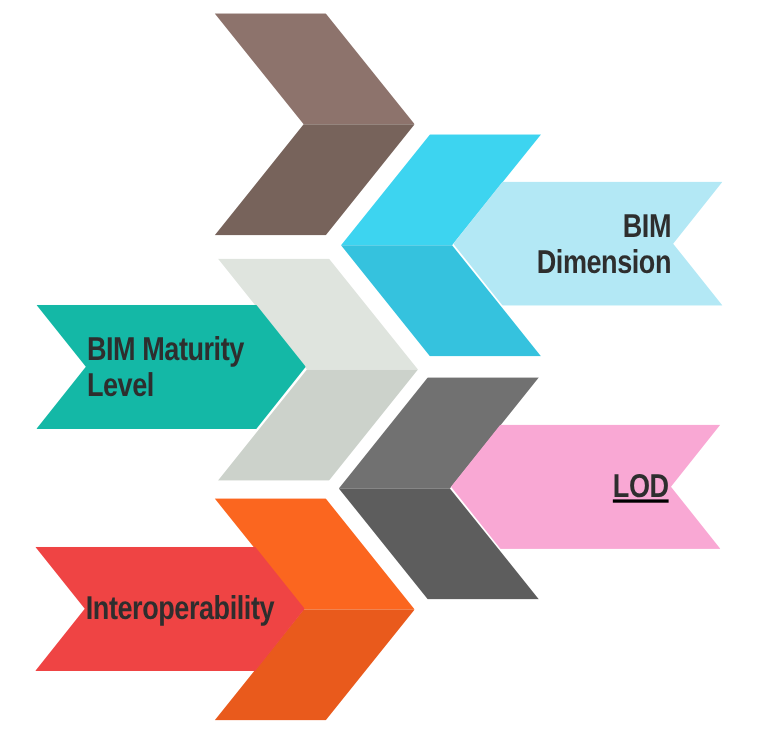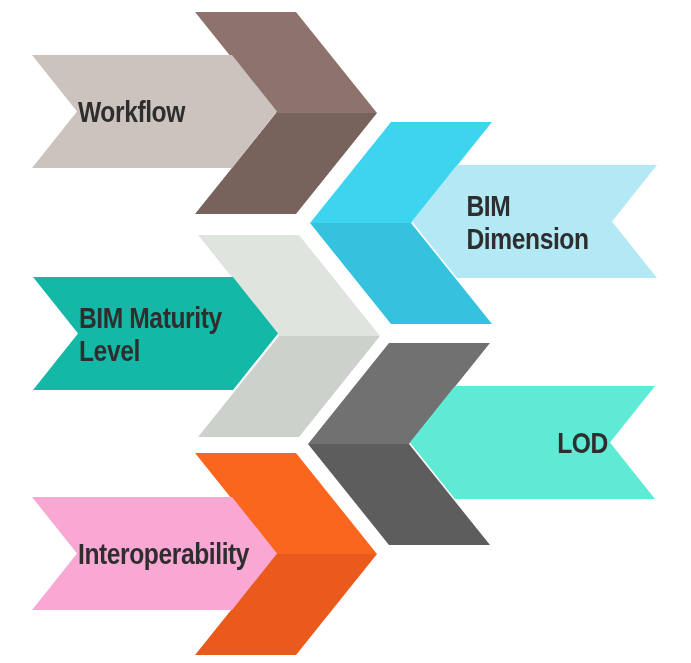--- a/index.html
+++ b/index.html
@@ -23,21 +23,21 @@
   .banner{
     position:absolute;width:245px;height:113px;
     display:flex;align-items:center;box-sizing:border-box;
   }
   .banner.dir-right{
     clip-path:polygon(0 0,200px 0,245px 56.5px,200px 113px,0 113px,45px 56.5px);
     padding-left:46px;justify-content:flex-start;
   }
   .banner.dir-left{
     clip-path:polygon(245px 0,45px 0,0 56.5px,45px 113px,245px 113px,200px 56.5px);
-    padding-right:47px;justify-content:flex-end;text-align:left;
+    padding-right:47px;justify-content:flex-end;text-align:right;
   }
   .label{
     font-weight:bold;font-size:30px;line-height:1.1;
     color:#2E2E2E;letter-spacing:-0.5px;
     transform:scaleX(0.82);white-space:normal;
   }
   .banner.dir-right .label{transform-origin:left center;max-width:210px;}
   .banner.dir-left  .label{transform-origin:right center;max-width:175px;}
   
   #chev-workflow {left:195px;top:12px;}
@@ -53,23 +53,20 @@
 </style>
 </head>
 <body>
 
 <div class="stage" style="background-color: rgb(255, 255, 255);">
 
   <div class="chevron dir-right" id="chev-workflow">
     <div class="half" style="background-color: rgb(141, 115, 108);"></div>
     <div class="half" style="background-color: rgb(119, 99, 91);"></div>
   </div>
-  <div class="banner dir-right" id="ban-workflow" style="background-color: rgb(204, 195, 191);">
-    <span class="label">Workflow</span>
-  </div>
 
   <div class="chevron dir-left" id="chev-bimdim">
     <div class="half" style="background-color: rgb(61, 212, 240);"></div>
     <div class="half" style="background-color: rgb(53, 194, 222);"></div>
   </div>
   <div class="banner dir-left" id="ban-bimdim" style="background-color: rgb(179, 232, 245);">
     <span class="label">BIM Dimension</span>
   </div>
 
   <div class="chevron dir-right" id="chev-maturity">
@@ -77,25 +74,25 @@
     <div class="half" style="background-color: rgb(204, 210, 203);"></div>
   </div>
   <div class="banner dir-right" id="ban-maturity" style="background-color: #14b8a6;">
     <span class="label">BIM Maturity Level</span>
   </div>
 
   <div class="chevron dir-left" id="chev-lod">
     <div class="half" style="background-color: rgb(113, 113, 113);"></div>
     <div class="half" style="background-color: rgb(93, 93, 93);"></div>
   </div>
-  <div class="banner dir-left" id="ban-lod" style="background-color: #5eead4;">
+  <div class="banner dir-left" id="ban-lod" style="background-color: #f9a8d4; text-decoration: underline;">
     <span class="label">LOD</span>
   </div>
 
   <div class="chevron dir-right" id="chev-interop">
     <div class="half" style="background-color: rgb(251, 102, 31);"></div>
     <div class="half" style="background-color: rgb(233, 90, 28);"></div>
   </div>
-  <div class="banner dir-right" id="ban-interop" style="background-color: #f9a8d4;">
+  <div class="banner dir-right" id="ban-interop" style="background-color: #ef4444;">
     <span class="label">Interoperability</span>
   </div>
 
 </div>
 
 </body></html>

